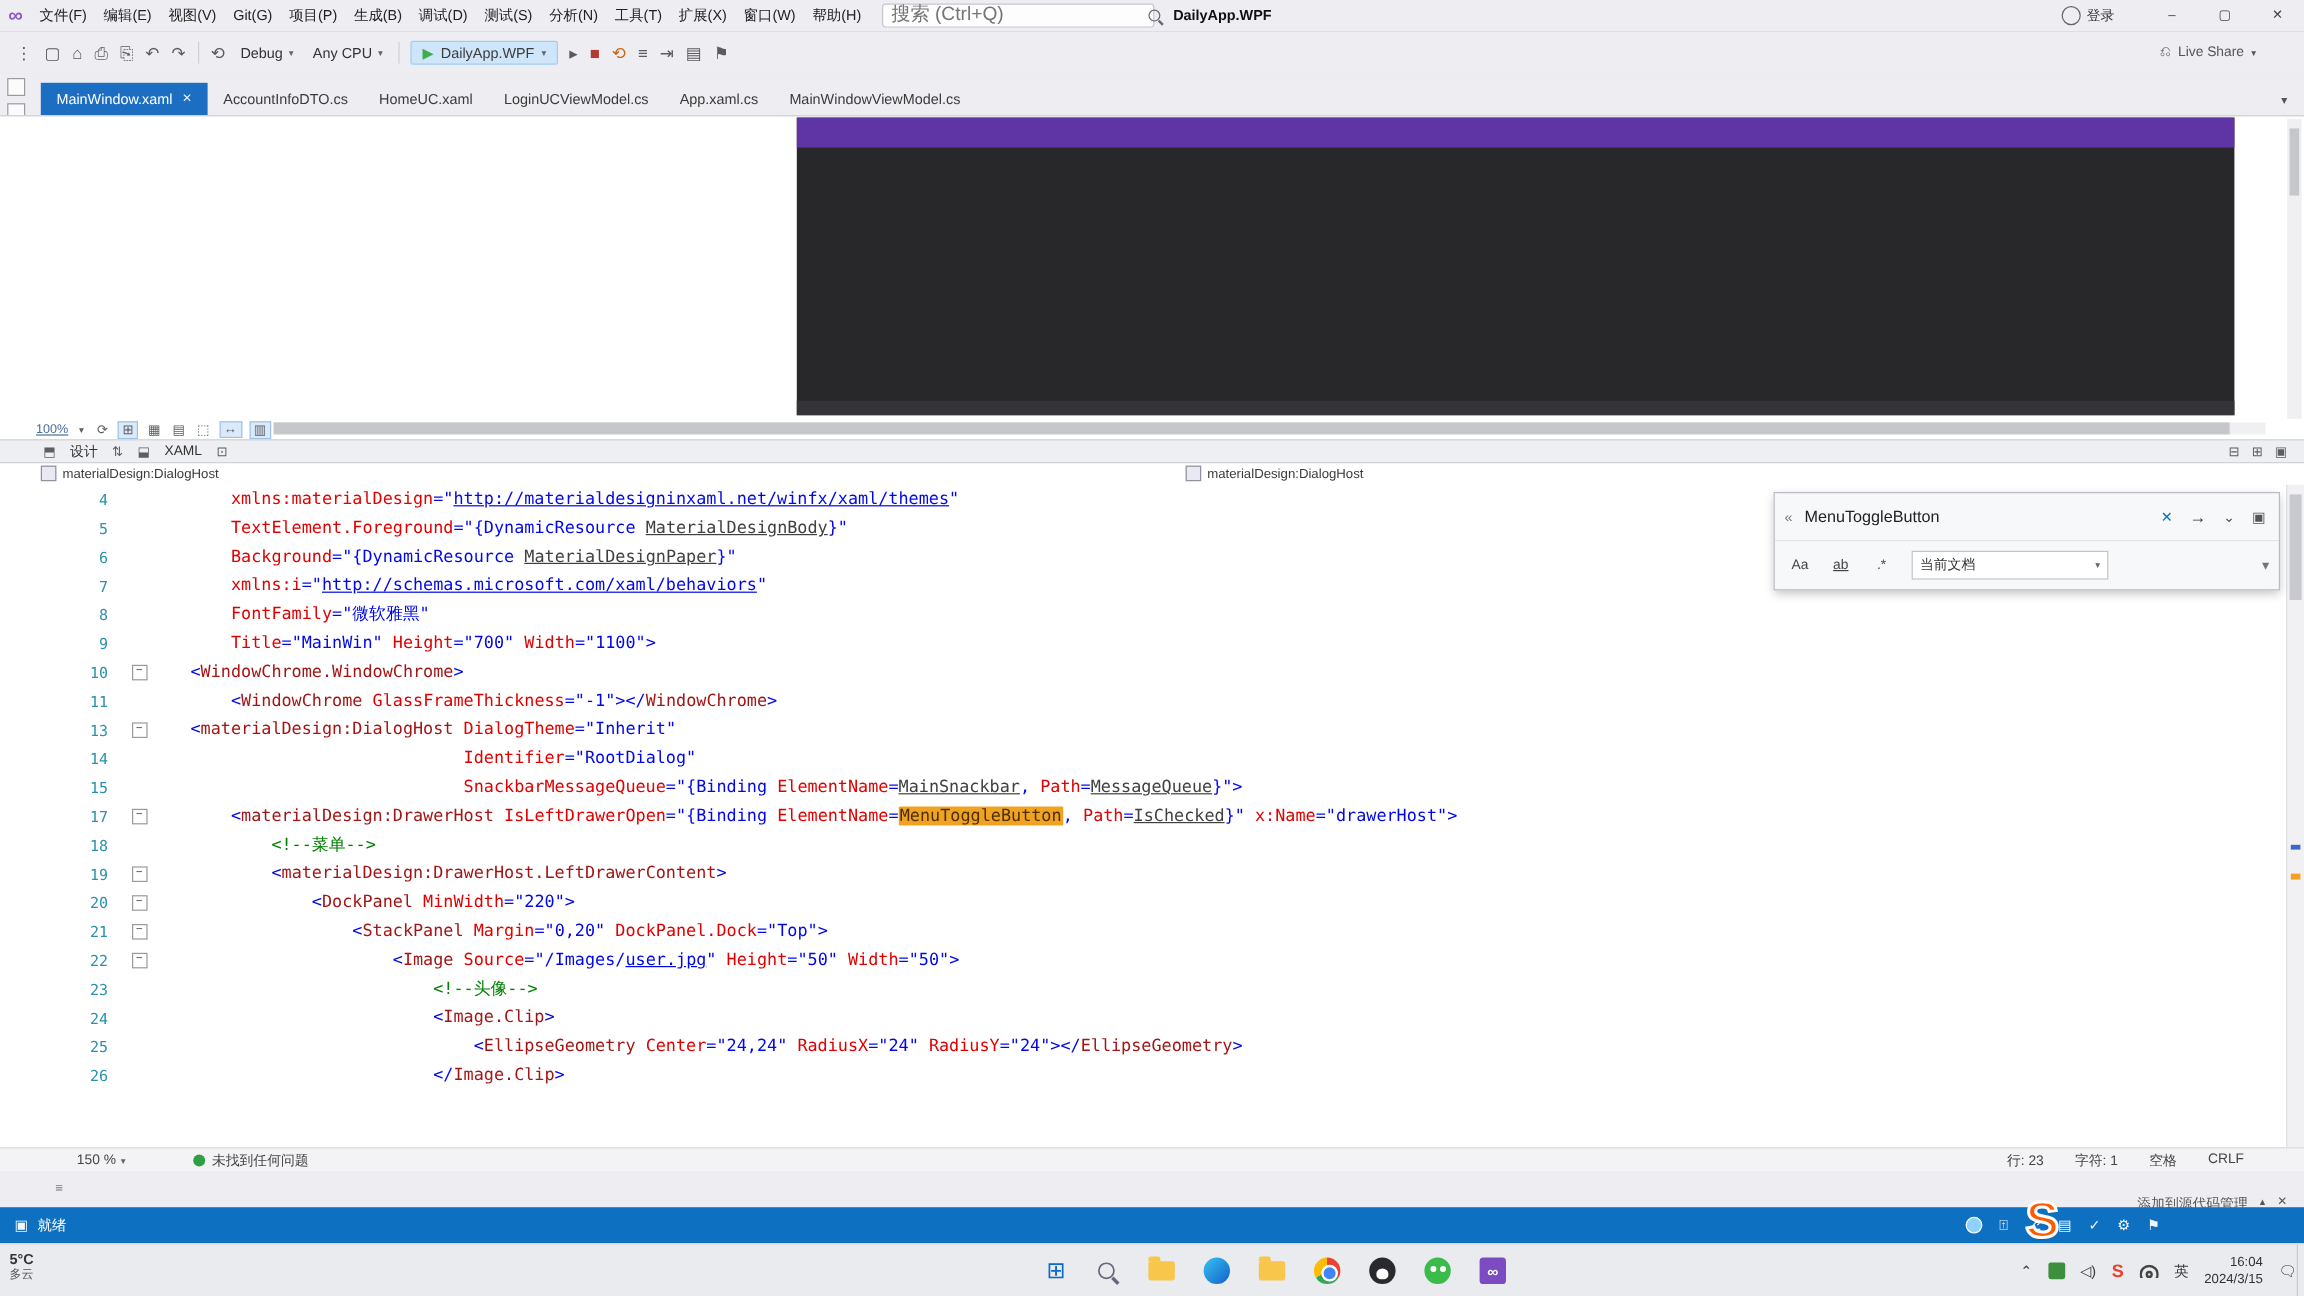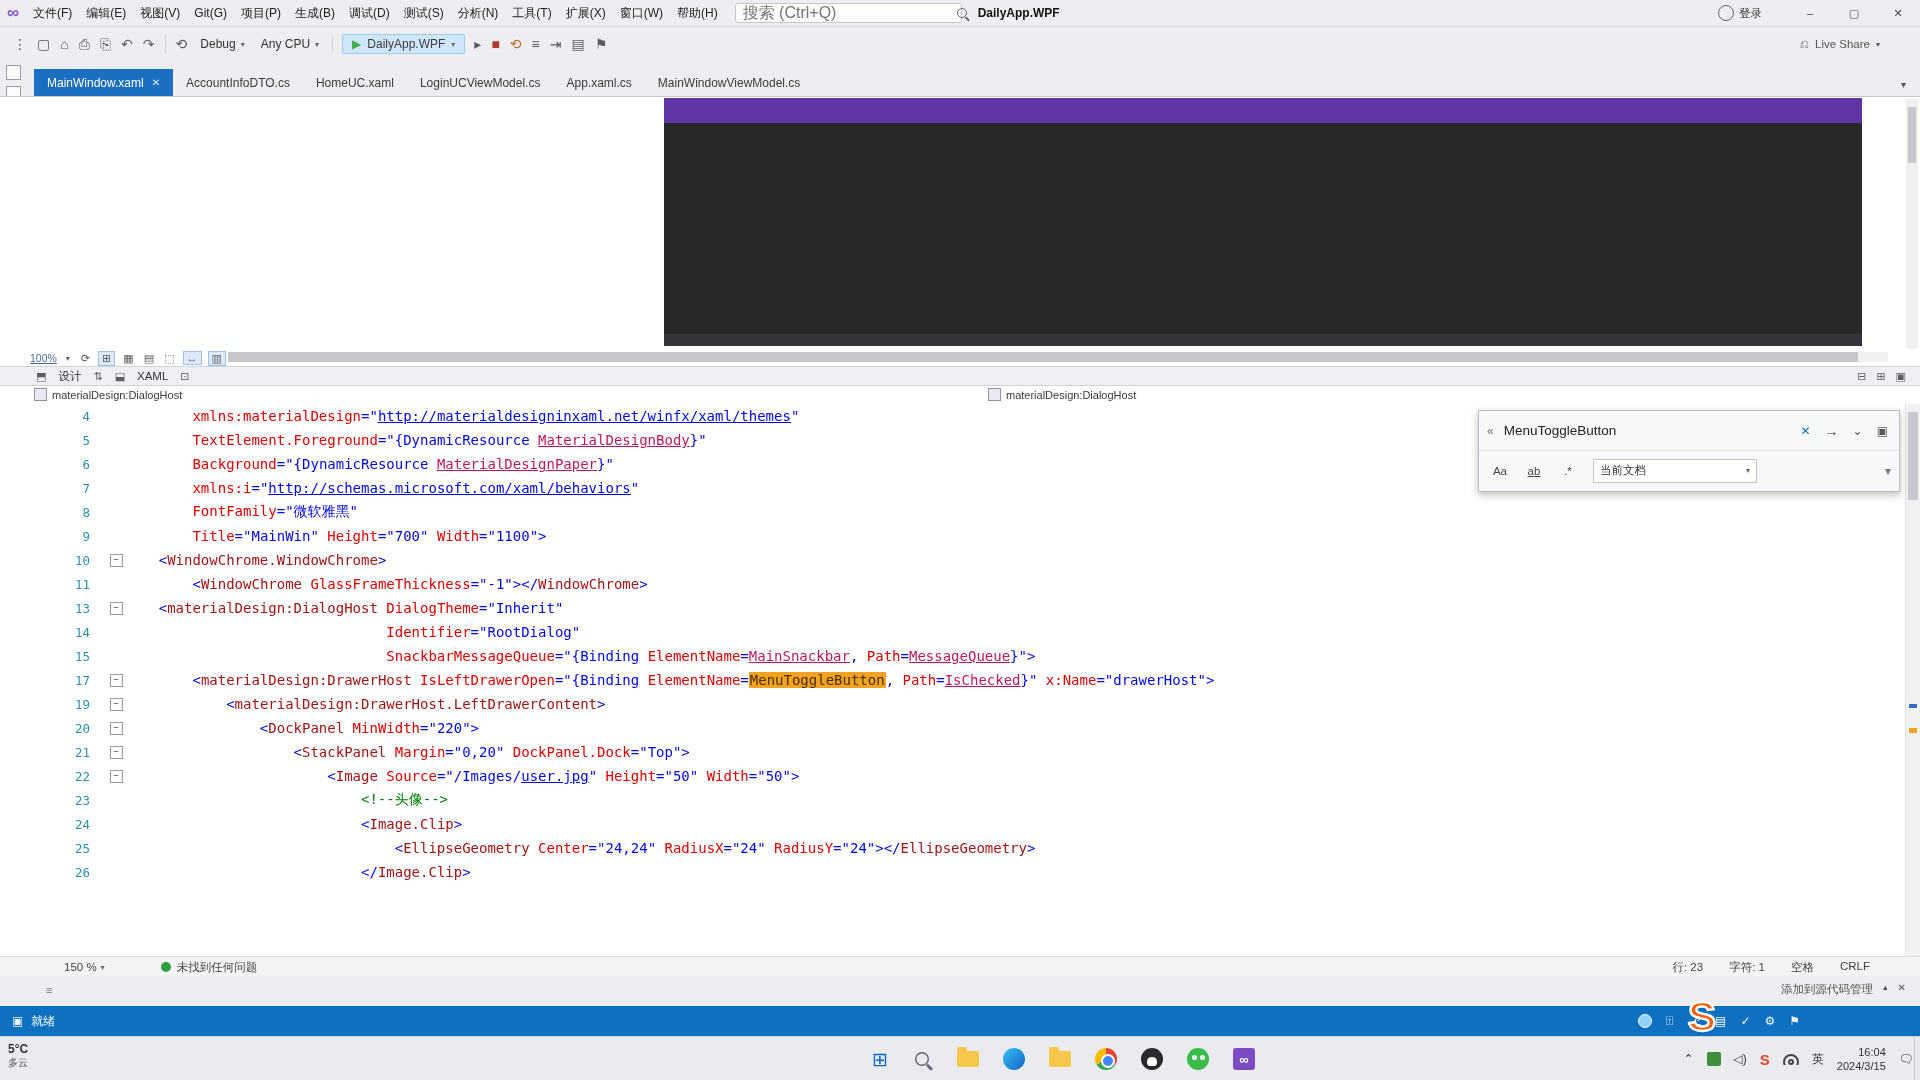--- a/index.html
+++ b/index.html
@@ -70,21 +70,21 @@
             font-family:"DejaVu Sans Mono","Liberation Mono",monospace;font-size:14px;}
   .code-line{height:24px;display:flex;align-items:center;white-space:pre;}
   .gutter{width:90px;flex:none;text-align:right;padding-right:10px;color:#2b91af;font-size:12.5px;}
   .chg{width:7px;height:24px;flex:none;}
   .chg.sel{background:#3a6bc4;}
   .foldc{width:18px;flex:none;display:flex;justify-content:center;}
   .foldbox{width:11px;height:11px;border:1px solid #9a9a9a;color:#555;font-size:9px;line-height:9px;text-align:center;background:#fff;}
   .lcontent{flex:1;white-space:pre;}
   .d{color:#0008e8;} .el{color:#a31515;} .at{color:#e00000;margin-top:44px;} .v{color:#0008e8;}
   .vu{color:#0008e8;text-decoration:underline;}
-  .res{color:#be185d;text-decoration:underline;}
+  .res{color:#404040;text-decoration:underline;}
   .cm{color:#008000;}
   .hl{background:#efa321;color:#4d2e05;padding:0 1px;border-radius:1px;}
   .caretbar{display:inline-block;width:1.5px;height:17px;background:#000;vertical-align:middle;}
   .ed-vscroll{position:absolute;right:0;top:404px;width:14px;height:552px;background:#f1f1f4;border-left:1px solid #e0e0e4;}
   .ed-vscroll .thumb{position:absolute;left:2px;top:8px;width:10px;height:88px;background:#c8c9ce;}
   .ed-vscroll .mko{position:absolute;left:3px;top:324px;width:8px;height:5px;background:#efa321;}
   .ed-vscroll .mkb{position:absolute;left:3px;top:300px;width:8px;height:4px;background:#3a6bc4;}
   
   .findpanel{left:1478px;top:410px;width:420px;height:80px;background:#f7f8fa;border:1px solid #b9bcc4;
              box-shadow:0 3px 8px rgba(0,0,0,.25);}
@@ -101,21 +101,21 @@
   
   .einfo{left:0;top:956px;width:1920px;height:20px;background:#f3f3f6;border-top:1px solid #dadbe0;
          display:flex;align-items:center;font-size:11.5px;color:#444;}
   .einfo .zoomdd{margin-left:64px;display:flex;gap:4px;align-items:center;}
   .health{display:flex;align-items:center;gap:6px;margin-left:56px;}
   .hdot{width:10px;height:10px;border-radius:50%;background:#2f9e44;display:inline-block;}
   .einfo-right{margin-left:auto;display:flex;gap:26px;margin-right:50px;}
   
   .grayband{left:0;top:976px;width:1920px;height:30px;background:#eeeef2;}
   .gb-icon{position:absolute;left:46px;top:8px;font-size:11px;color:#777;}
-  .addscm{position:absolute;right:14px;top:6px;display:flex;gap:10px;font-size:11.5px;color:#555;}
+  .addscm{position:absolute;right:14px;top:20px;display:flex;gap:10px;font-size:11.5px;color:#555;}
   
   .statusbar{left:0;top:1006px;width:1920px;height:30px;background:#0e70c0;color:#fff;display:flex;
              align-items:center;font-size:12px;}
   .sb-left{display:flex;align-items:center;gap:8px;margin-left:12px;}
   .sb-right{margin-left:auto;display:flex;align-items:center;gap:14px;margin-right:120px;font-size:12px;}
   .sb-ico{opacity:.95;font-size:12px;}
   .bluedot{width:12px;height:12px;border-radius:50%;background:#8fd2ff;border:1px solid #fff;}
   .sogou-s{position:absolute;left:1688px;top:996px;font-size:42px;font-weight:900;color:#ff5a00;
            -webkit-text-stroke:2.5px #fff;text-shadow:0 1px 2px rgba(0,0,0,.35);z-index:30;line-height:42px;}
   
@@ -317,20 +317,21 @@
     <div class="code-line"><span class="gutter">6</span><span class="chg"></span><span class="foldc"></span><span class="lcontent">        <span class="at">Background</span><span class="d">="{</span><span class="v">DynamicResource</span><span class="d"> </span><span class="res">MaterialDesignPaper</span><span class="d">}"</span></span></div>
     <div class="code-line"><span class="gutter">7</span><span class="chg"></span><span class="foldc"></span><span class="lcontent">        <span class="at">xmlns:i</span><span class="d">="</span><span class="vu">http://schemas.microsoft.com/xaml/behaviors</span><span class="d">"</span></span></div>
     <div class="code-line"><span class="gutter">8</span><span class="chg"></span><span class="foldc"></span><span class="lcontent">        <span class="at">FontFamily</span><span class="d">="</span><span class="v">微软雅黑</span><span class="d">"</span></span></div>
     <div class="code-line"><span class="gutter">9</span><span class="chg"></span><span class="foldc"></span><span class="lcontent">        <span class="at">Title</span><span class="d">="</span><span class="v">MainWin</span><span class="d">" </span><span class="at">Height</span><span class="d">="</span><span class="v">700</span><span class="d">" </span><span class="at">Width</span><span class="d">="</span><span class="v">1100</span><span class="d">"&gt;</span></span></div>
     <div class="code-line"><span class="gutter">10</span><span class="chg"></span><span class="foldc"><span class="foldbox">−</span></span><span class="lcontent">    <span class="d">&lt;</span><span class="el">WindowChrome.WindowChrome</span><span class="d">&gt;</span></span></div>
     <div class="code-line"><span class="gutter">11</span><span class="chg"></span><span class="foldc"></span><span class="lcontent">        <span class="d">&lt;</span><span class="el">WindowChrome</span><span class="d"> </span><span class="at">GlassFrameThickness</span><span class="d">="</span><span class="v">-1</span><span class="d">"</span><span class="d">&gt;&lt;/</span><span class="el">WindowChrome</span><span class="d">&gt;</span></span></div>
     <div class="code-line"><span class="gutter">13</span><span class="chg"></span><span class="foldc"><span class="foldbox">−</span></span><span class="lcontent">    <span class="d">&lt;</span><span class="el">materialDesign:DialogHost</span><span class="d"> </span><span class="at">DialogTheme</span><span class="d">="</span><span class="v">Inherit</span><span class="d">"</span></span></div>
     <div class="code-line"><span class="gutter">14</span><span class="chg"></span><span class="foldc"></span><span class="lcontent">                               <span class="at">Identifier</span><span class="d">="</span><span class="v">RootDialog</span><span class="d">"</span></span></div>
     <div class="code-line"><span class="gutter">15</span><span class="chg"></span><span class="foldc"></span><span class="lcontent">                               <span class="at">SnackbarMessageQueue</span><span class="d">="{</span><span class="v">Binding</span><span class="d"> </span><span class="at">ElementName</span><span class="d">=</span><span class="res">MainSnackbar</span><span class="d">, </span><span class="at">Path</span><span class="d">=</span><span class="res">MessageQueue</span><span class="d">}"&gt;</span></span></div>
     <div class="code-line"><span class="gutter">17</span><span class="chg"></span><span class="foldc"><span class="foldbox">−</span></span><span class="lcontent">        <span class="d">&lt;</span><span class="el">materialDesign:DrawerHost</span><span class="d"> </span><span class="at">IsLeftDrawerOpen</span><span class="d">="{</span><span class="v">Binding</span><span class="d"> </span><span class="at">ElementName</span><span class="d">=</span><span class="hl" style="background: rgb(239, 163, 33);">MenuToggleButton</span><span class="d">, </span><span class="at">Path</span><span class="d">=</span><span class="res">IsChecked</span><span class="d">}" </span><span class="at">x:Name</span><span class="d">="</span><span class="v">drawerHost</span><span class="d">"&gt;</span></span></div>
+    <div class="code-line"><span class="gutter">18</span><span class="chg"></span><span class="foldc"></span><span class="lcontent">            <span class="cm">&lt;!--菜单--&gt;</span></span></div>
     <div class="code-line"><span class="gutter">19</span><span class="chg"></span><span class="foldc"><span class="foldbox">−</span></span><span class="lcontent">            <span class="d">&lt;</span><span class="el">materialDesign:DrawerHost.LeftDrawerContent</span><span class="d">&gt;</span></span></div>
     <div class="code-line"><span class="gutter">20</span><span class="chg"></span><span class="foldc"><span class="foldbox">−</span></span><span class="lcontent">                <span class="d">&lt;</span><span class="el">DockPanel</span><span class="d"> </span><span class="at">MinWidth</span><span class="d">="</span><span class="v">220</span><span class="d">"&gt;</span></span></div>
     <div class="code-line"><span class="gutter">21</span><span class="chg"></span><span class="foldc"><span class="foldbox">−</span></span><span class="lcontent">                    <span class="d">&lt;</span><span class="el">StackPanel</span><span class="d"> </span><span class="at">Margin</span><span class="d">="</span><span class="v">0,20</span><span class="d">" </span><span class="at">DockPanel.Dock</span><span class="d">="</span><span class="v">Top</span><span class="d">"&gt;</span></span></div>
     <div class="code-line"><span class="gutter">22</span><span class="chg"></span><span class="foldc"><span class="foldbox">−</span></span><span class="lcontent">                        <span class="d">&lt;</span><span class="el">Image</span><span class="d"> </span><span class="at">Source</span><span class="d">="</span><span class="v">/Images/</span><span class="vu">user.jpg</span><span class="d">" </span><span class="at">Height</span><span class="d">="</span><span class="v">50</span><span class="d">" </span><span class="at">Width</span><span class="d">="</span><span class="v">50</span><span class="d">"&gt;</span></span></div>
     <div class="code-line"><span class="gutter">23</span><span class="chg"></span><span class="foldc"></span><span class="lcontent">                            <span class="cm">&lt;!--头像--&gt;</span></span></div>
     <div class="code-line"><span class="gutter">24</span><span class="chg"></span><span class="foldc"></span><span class="lcontent">                            <span class="d">&lt;</span><span class="el">Image.Clip</span><span class="d">&gt;</span></span></div>
     <div class="code-line"><span class="gutter">25</span><span class="chg"></span><span class="foldc"></span><span class="lcontent">                                <span class="d">&lt;</span><span class="el">EllipseGeometry</span><span class="d"> </span><span class="at">Center</span><span class="d">="</span><span class="v">24,24</span><span class="d">" </span><span class="at">RadiusX</span><span class="d">="</span><span class="v">24</span><span class="d">" </span><span class="at">RadiusY</span><span class="d">="</span><span class="v">24</span><span class="d">"</span><span class="d">&gt;&lt;/</span><span class="el">EllipseGeometry</span><span class="d">&gt;</span></span></div>
     <div class="code-line"><span class="gutter">26</span><span class="chg"></span><span class="foldc"></span><span class="lcontent">                            <span class="d">&lt;/</span><span class="el">Image.Clip</span><span class="d">&gt;</span></span></div>
   </div>
 <div class="ed-vscroll">

